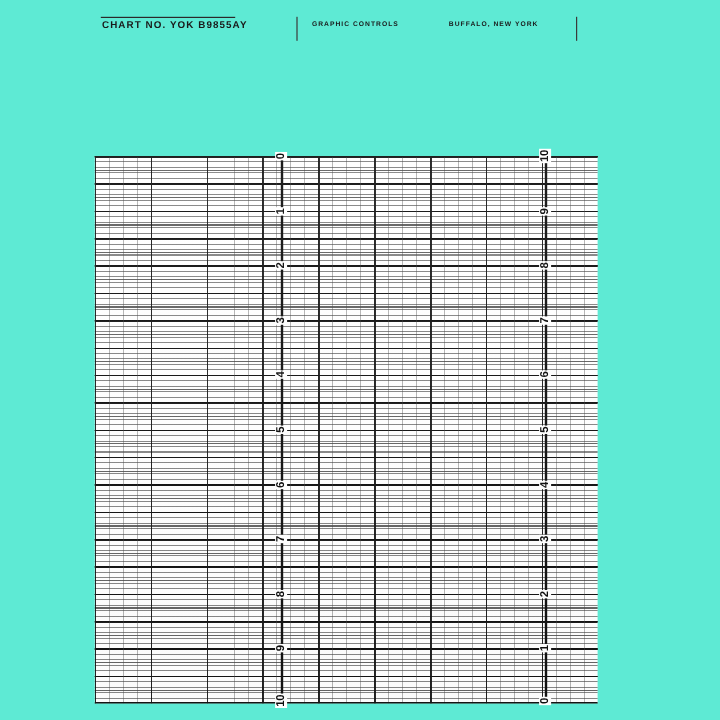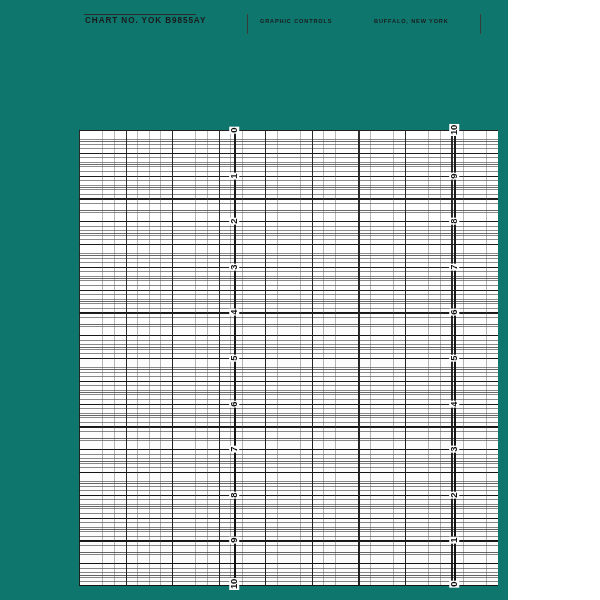--- a/index.html
+++ b/index.html
@@ -3,23 +3,23 @@
 <meta charset="utf-8">
 <title>Chart Paper</title>
 <style>
   html, body {
     margin: 0;
     padding: 0;
     background: #ffffff;
   }
   #page {
     position: relative;
-    width: 508px;
+    width: 600px;
     height: 600px;
-    background: #0f766e;
+    background: #5eead4;
     font-family: "Liberation Sans", sans-serif;
     overflow: hidden;
   }
 
   
   #header {
     position: absolute;
     left: 84px;
     top: 14px;
     width: 400px;

